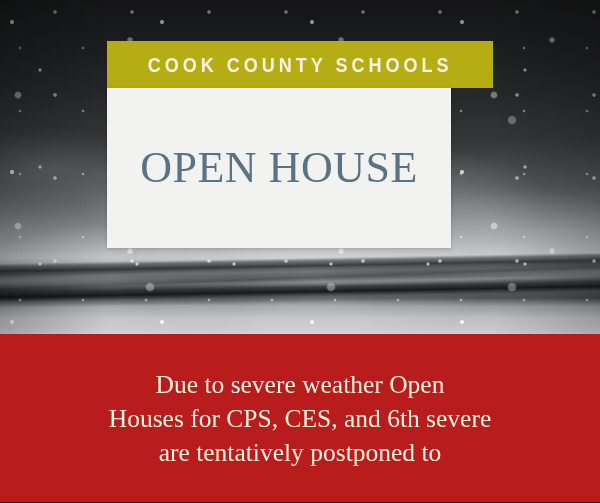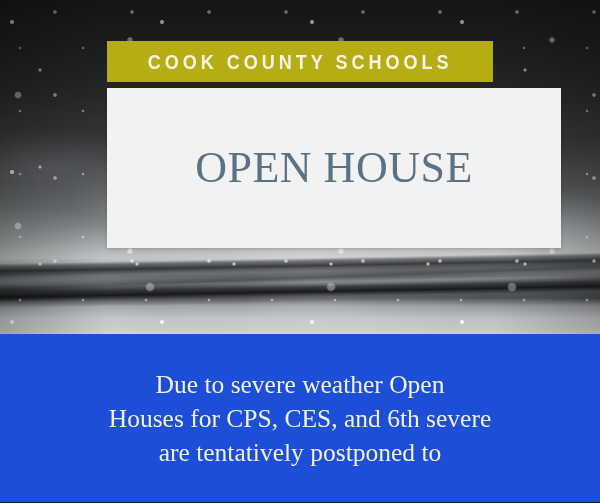--- a/index.html
+++ b/index.html
@@ -137,21 +137,21 @@
       linear-gradient(to bottom, rgba(0,0,0,0.35) 0px, rgba(0,0,0,0.10) 120px, rgba(0,0,0,0) 220px),
       linear-gradient(to right, rgba(0,0,0,0.22), rgba(0,0,0,0) 18%, rgba(0,0,0,0) 82%, rgba(0,0,0,0.18));
   }
 
   
   .ribbon {
     position: absolute;
     left: 107px;
     top: 41px;
     width: 386px;
-    height: 41px;
+    height: 47px;
     background: #b5ad13;
     display: flex;
     align-items: center;
     justify-content: center;
   }
   .ribbon-text {
     font-family: "Liberation Sans Narrow", "Liberation Sans", sans-serif;
     font-weight: 700;
     font-size: 21px;
     letter-spacing: 4.6px;
@@ -159,21 +159,21 @@
     white-space: nowrap;
     transform: scaleX(0.86);
     transform-origin: center;
   }
 
   
   .card {
     position: absolute;
     left: 107px;
     top: 88px;
-    width: 454px;
+    width: 344px;
     height: 160px;
     background: #f2f2f1;
     display: flex;
     flex-direction: column;
     align-items: center;
     justify-content: center;
     box-shadow: 0 1px 4px rgba(0,0,0,0.18);
   }
   .card-title {
     font-family: "Liberation Serif", "DejaVu Serif", serif;
@@ -186,21 +186,21 @@
   }
   .card-title .line2 { display: block; }
 
   
   .footer {
     position: absolute;
     left: 0;
     top: 334px;
     width: 600px;
     height: 168px;
-    background: #1d4ed8;
+    background: #b91c1c;
     display: flex;
     align-items: center;
     justify-content: center;
   }
   .footer-text {
     font-family: "Liberation Serif", "DejaVu Serif", serif;
     color: #f3f2dd;
     font-size: 25.5px;
     line-height: 34px;
     text-align: center;

